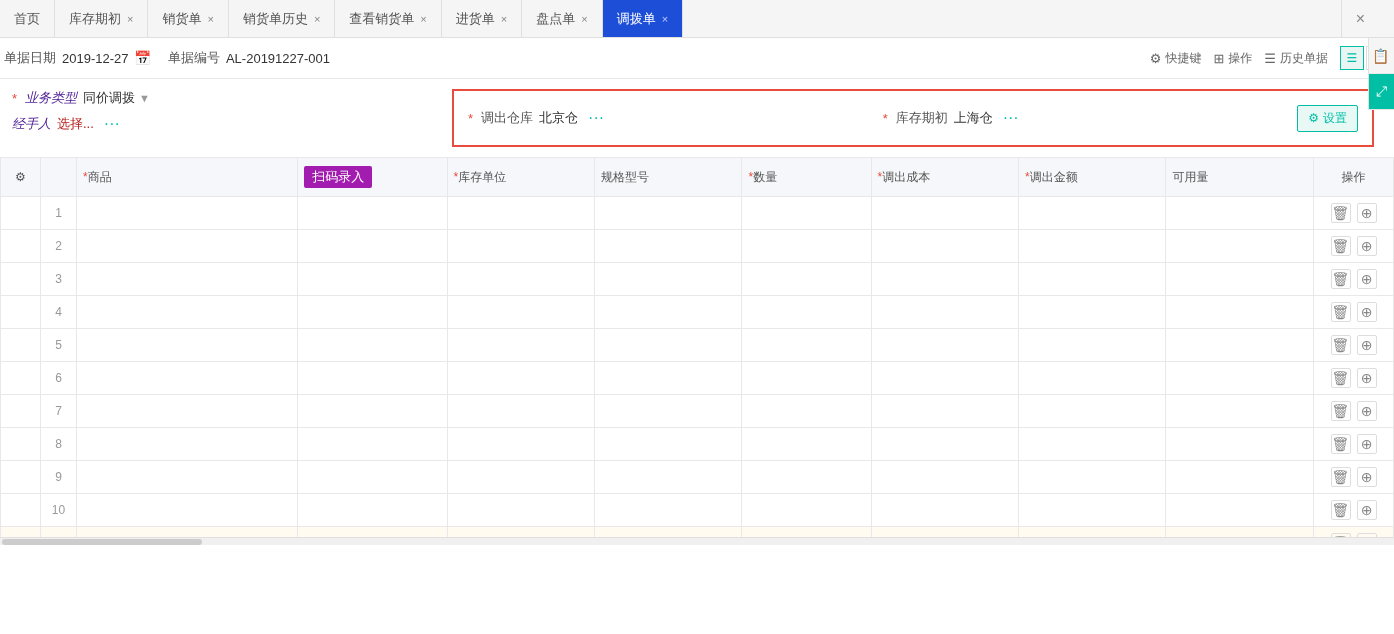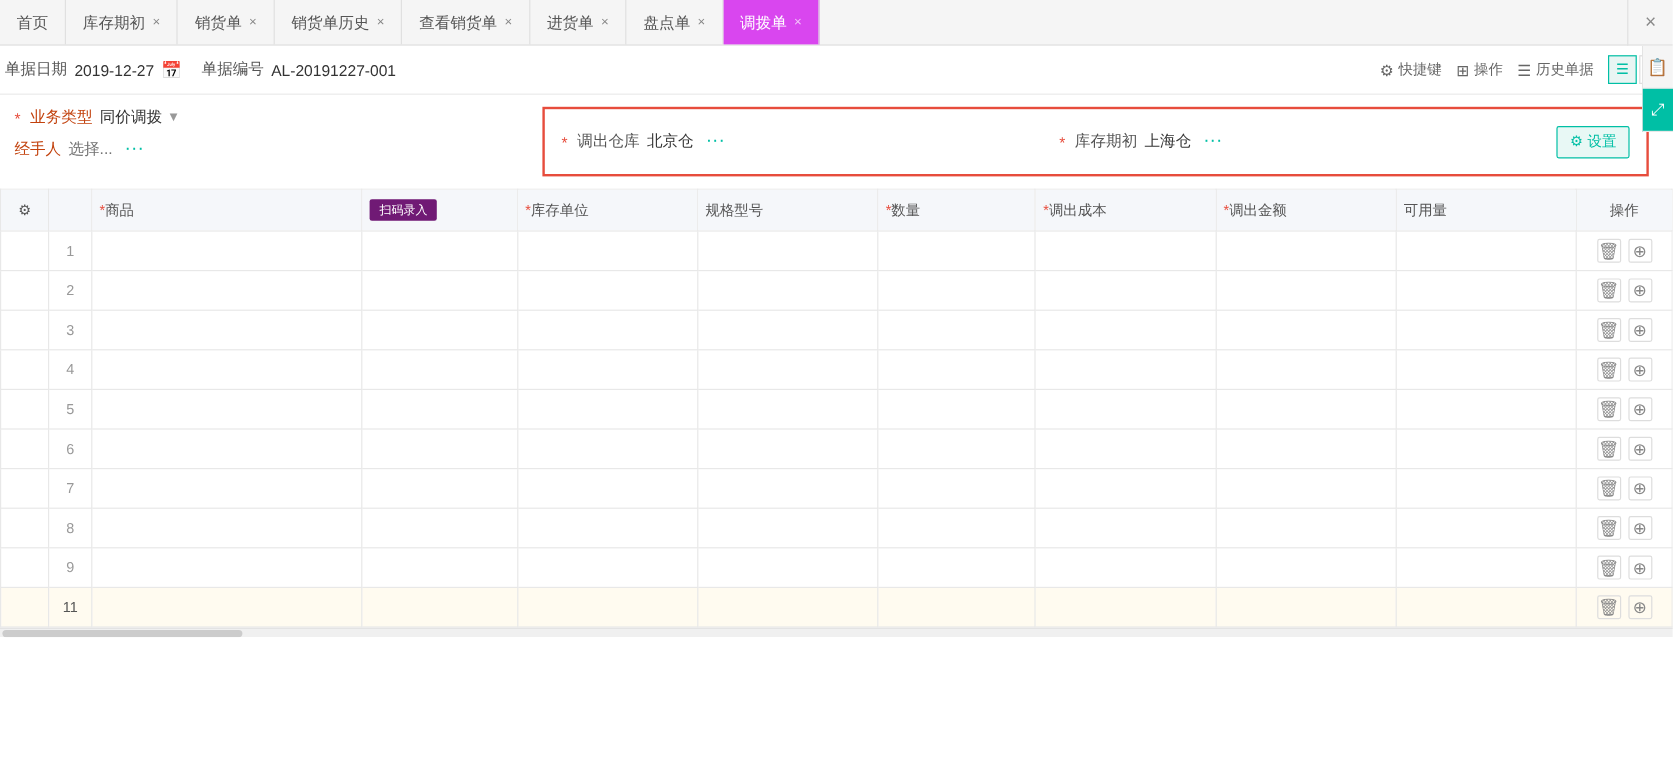--- a/index.html
+++ b/index.html
@@ -1,28 +1,28 @@
 <!DOCTYPE html>
 <html><head>
   <meta charset="utf-8">
   <style>
     * { box-sizing: border-box; margin: 0; padding: 0; }
     body { font-family: 'Microsoft YaHei', Arial, sans-serif; font-size: 13px; color: #333; background: #fff; overflow: hidden; }
 
     
     .tab-bar {
       display: flex; align-items: center; background: #f5f5f5; border-bottom: 1px solid #e0e0e0;
-      padding: 0 0 0 0; height: 38px; position: relative;
+      padding: 0 15px 0 0; height: 38px; position: relative;
     }
     .tab-item {
       display: flex; align-items: center; padding: 0 14px; height: 100%; cursor: pointer;
       border-right: 1px solid #e0e0e0; font-size: 13px; color: #555; white-space: nowrap;
       gap: 6px;
     }
-    .tab-item.active { background: #d946ef; color: #fff; }
+    .tab-item.active { background: #1d4ed8; color: #fff; }
     .tab-close { font-size: 11px; cursor: pointer; opacity: 0.7; }
     .window-close {
       margin-left: auto; width: 38px; height: 38px; display: flex; align-items: center;
       justify-content: center; cursor: pointer; font-size: 16px; color: #888; border-left: 1px solid #e0e0e0;
     }
 
     
     .toolbar {
       display: flex; align-items: center; padding: 8px 4px; border-bottom: 1px solid #e8e8e8;
       background: #fff; gap: 16px;
@@ -53,40 +53,40 @@
       padding: 10px 12px; background: #fff; display: flex; align-items: flex-start; gap: 0;
     }
     .form-left { flex: 0 0 440px; }
     .form-right {
       flex: 1; border: 2px solid #e74c3c; padding: 10px 14px; display: flex; align-items: center;
       gap: 0; position: relative; margin-right: 8px; min-height: 58px;
     }
     .form-field { display: flex; align-items: center; gap: 6px; margin-bottom: 8px; }
     .form-field:last-child { margin-bottom: 0; }
     .required-star { color: #e74c3c; margin-right: 2px; }
-    .field-label { color: #c2410c; }
+    .field-label { color: #4c1d95; font-style: italic; }
     .field-select {
       border: none; background: transparent; font-size: 13px; color: #333; cursor: pointer;
       display: flex; align-items: center; gap: 4px;
     }
     .select-dropdown { color: #999; font-size: 11px; }
 
     .warehouse-block { display: flex; align-items: center; gap: 6px; flex: 1; }
     .warehouse-label { color: #555; }
     .warehouse-name { color: #333; }
     .warehouse-dots { color: #00bfa5; cursor: pointer; font-size: 16px; margin-left: 4px; }
 
     .settings-btn {
       display: flex; align-items: center; gap: 4px; padding: 4px 10px;
       border: 1px solid #00bfa5; color: #00bfa5; cursor: pointer; font-size: 12px;
       background: #e8f8f5; border-radius: 2px; white-space: nowrap;
     }
 
     .person-field { display: flex; align-items: center; gap: 6px; }
-    .person-placeholder { color: #737373; }
+    .person-placeholder { color: #b91c1c; }
     .person-dots { color: #00bfa5; cursor: pointer; font-size: 16px; margin-left: 4px; }
 
     
     .table-section { padding: 0; }
     .table-wrapper { overflow-x: auto; overflow-y: auto; max-height: 380px; }
 
     table { width: 100%; border-collapse: collapse; font-size: 12px; }
     thead tr { background: #f5f7fa; }
     thead th {
       padding: 8px 6px; text-align: left; border: 1px solid #e8e8e8;
@@ -101,22 +101,22 @@
     .col-product { min-width: 120px; }
     .col-unit { min-width: 80px; }
     .col-spec { min-width: 80px; }
     .col-qty { min-width: 70px; }
     .col-cost { min-width: 80px; }
     .col-amount { min-width: 80px; }
     .col-available { min-width: 80px; }
     .col-ops { width: 80px; text-align: center; }
 
     .scan-btn {
-      background: #701a75; color: #fff; border: none; padding: 2px 8px;
-      font-size: 10px; cursor: pointer; border-radius: 2px; white-space: nowrap;
+      background: #a21caf; color: #fff; border: none; padding: 2px 8px;
+      font-size: 13px; cursor: pointer; border-radius: 2px; white-space: nowrap;
     }
     .required-col { color: #e74c3c; }
 
     .ops-icons { display: flex; justify-content: center; gap: 6px; }
     .op-icon {
       width: 20px; height: 20px; display: flex; align-items: center; justify-content: center;
       cursor: pointer; color: #888; font-size: 14px; border: 1px solid #ddd; border-radius: 2px;
     }
 
     .subtotal-row { background: #fffbf0 !important; }
@@ -434,20 +434,38 @@
     <td class="col-cost"></td>
     <td class="col-amount"></td>
     <td class="col-available"></td>
     <td class="col-ops">
       <div class="ops-icons">
         <div class="op-icon">🗑</div>
         <div class="op-icon">⊕</div>
       </div>
     </td>
   </tr>
+          <tr>
+    <td></td>
+    <td class="row-num">10</td>
+    <td class="col-product"></td>
+    <td></td>
+    <td class="col-unit"></td>
+    <td class="col-spec"></td>
+    <td class="col-qty"></td>
+    <td class="col-cost"></td>
+    <td class="col-amount"></td>
+    <td class="col-available"></td>
+    <td class="col-ops">
+      <div class="ops-icons">
+        <div class="op-icon">🗑</div>
+        <div class="op-icon">⊕</div>
+      </div>
+    </td>
+  </tr>
           <tr class="subtotal-row">
       <td></td>
       <td class="row-num">11</td>
       <td></td>
       <td></td>
       <td></td>
       <td></td>
       <td></td>
       <td></td>
       <td></td>

